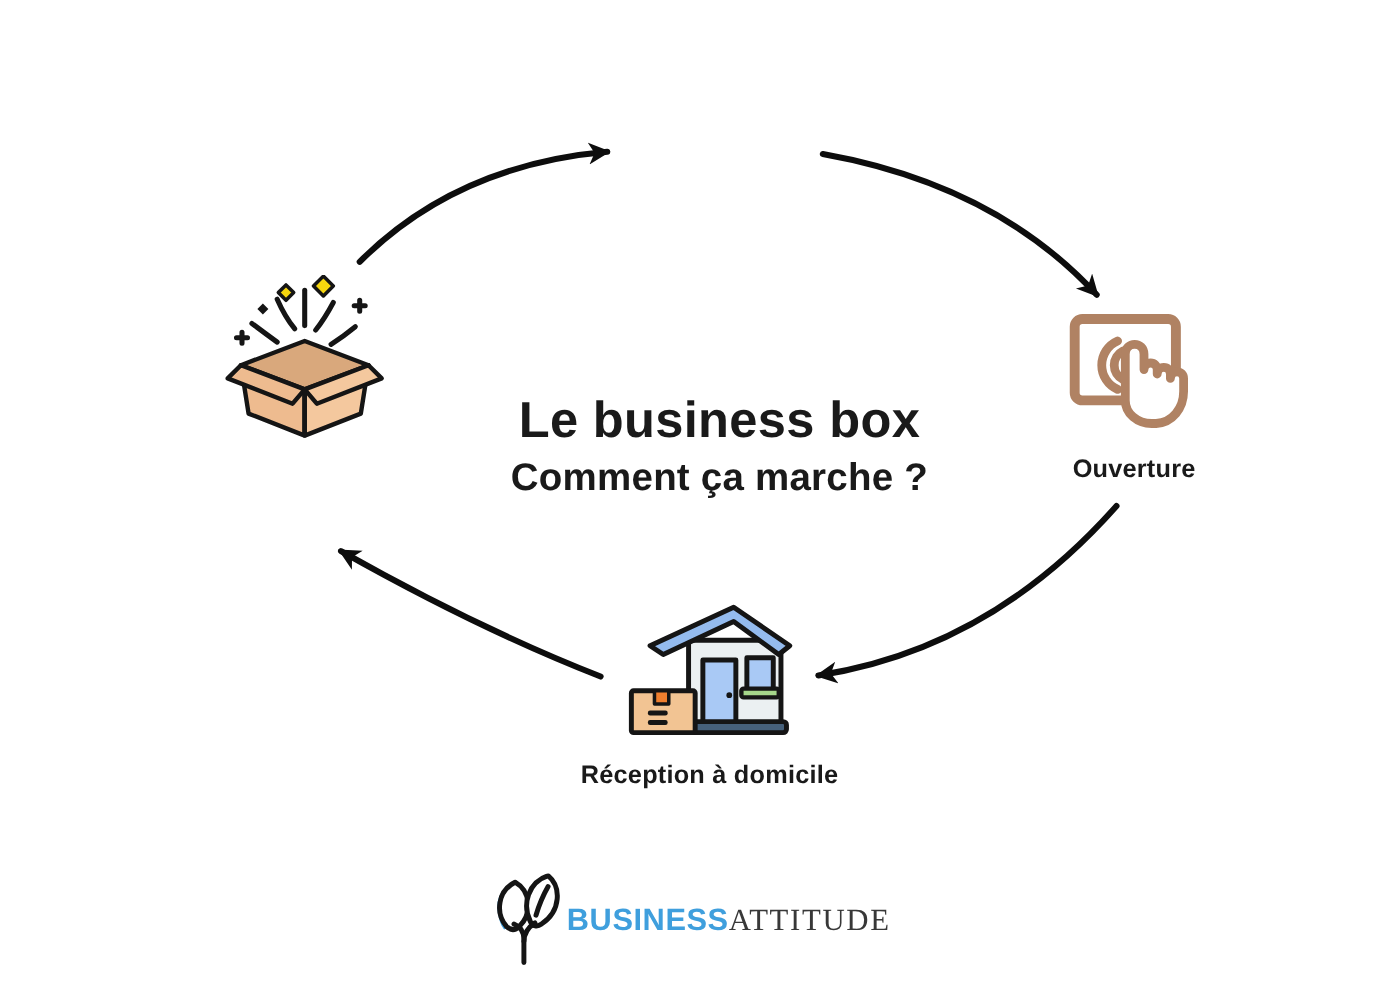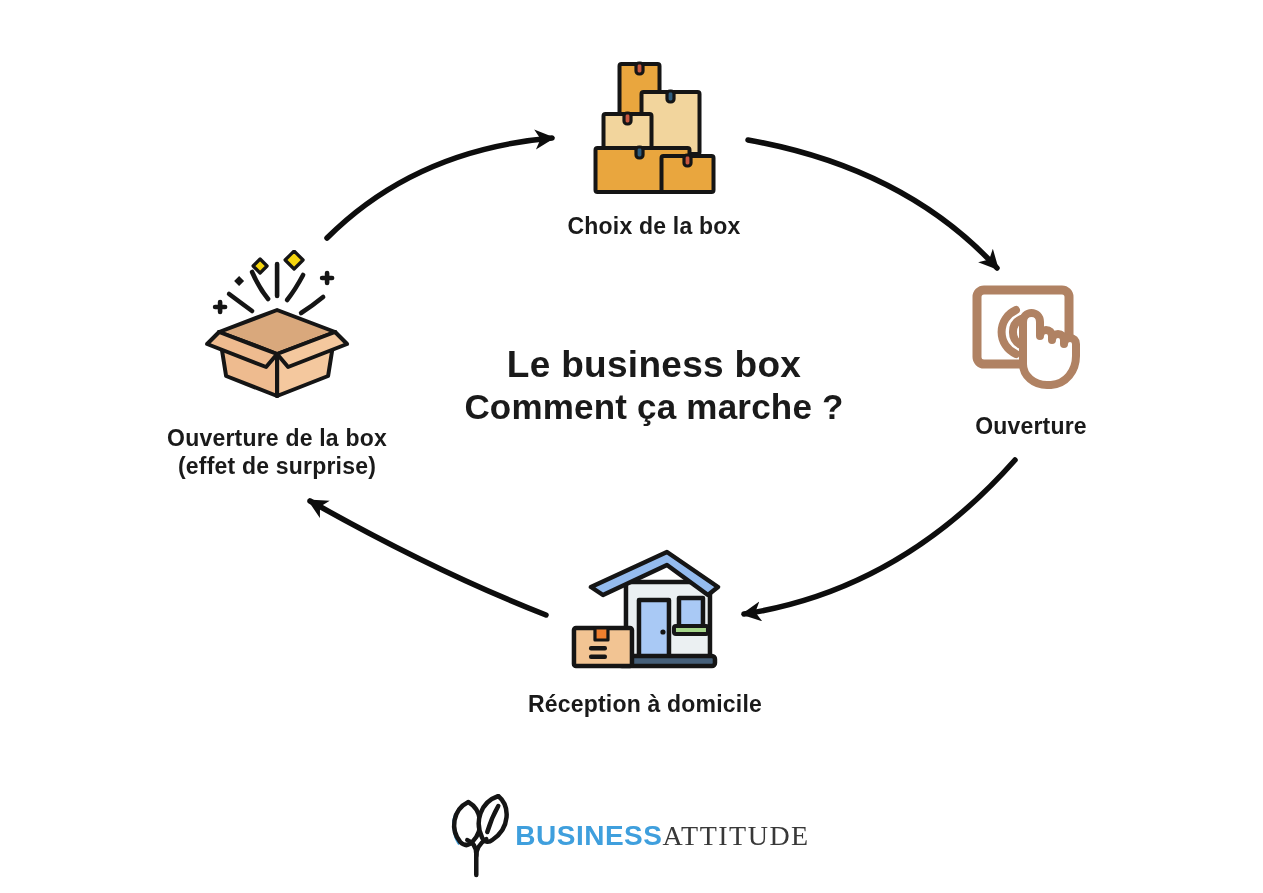--- a/index.html
+++ b/index.html
@@ -21,21 +21,21 @@
   }
   .step-choix{left:654px;top:58px;transform:translateX(-50%);gap:17px;}
   .step-abonnement{left:1031px;top:284px;transform:translateX(-50%);gap:16px;}
   .step-reception{left:645px;top:544px;transform:translateX(-50%);gap:20px;}
   .step-ouverture{left:277px;top:250px;transform:translateX(-50%);gap:26px;}
 
   .center-title{
     position:absolute;left:654px;top:343px;transform:translateX(-50%);
     text-align:center;color:var(--text);white-space:nowrap;
   }
-  .center-title h1{margin:0;font-size:37px;line-height:44px;font-weight:700;letter-spacing:.3px;}
+  .center-title h1{margin:16px;font-size:46px;line-height:44px;font-weight:700;letter-spacing:.3px;}
   .center-title h2{margin:5px 0 0 0;font-size:35px;line-height:30px;font-weight:700;letter-spacing:.2px;}
 
   .logo{
     position:absolute;left:628px;top:794px;transform:translateX(-50%);
     display:flex;align-items:center;gap:3px;
   }
   .logo-text{font-size:28px;white-space:nowrap;letter-spacing:.5px;}
   .logo-bold{color:var(--logo-blue);font-weight:700;}
   .logo-light{color:var(--logo-dark);font-weight:400;letter-spacing:1.5px;font-family:Liberation Serif, serif;}
 
@@ -67,40 +67,20 @@
       <marker id="ah" markerUnits="userSpaceOnUse" markerWidth="24" markerHeight="22" refX="17" refY="10" orient="auto">
         <path class="arrowhead" d="M0,0 L20,10 L0,20 L5.5,10 Z"></path>
       </marker>
     </defs>
     <path class="cycle-arrow" d="M 327 238 Q 415 150 552 138" marker-end="url(#ah)"></path>
     <path class="cycle-arrow" d="M 748 140 Q 905 168 997 268" marker-end="url(#ah)"></path>
     <path class="cycle-arrow" d="M 1015 460 Q 900 590 744 614" marker-end="url(#ah)"></path>
     <path class="cycle-arrow" d="M 546 615 Q 436 572 310 501" marker-end="url(#ah)"></path>
   </svg>
 
-  <div class="step step-choix">
-    <svg width="125" height="137" viewBox="0 0 125 137">
-
-      <rect class="f-orange s-out" x="28" y="6" width="40" height="56" rx="2"></rect>
-      <rect class="f-tabred s-thin" x="44.5" y="5" width="7" height="11" rx="3"></rect>
-
-      <rect class="f-tan s-out" x="50" y="34" width="58" height="62" rx="2"></rect>
-      <rect class="f-tabblue s-thin" x="75.5" y="33" width="7" height="11" rx="3"></rect>
-
-      <rect class="f-tan s-out" x="12" y="56" width="48" height="40" rx="2"></rect>
-      <rect class="f-tabred s-thin" x="32.5" y="55" width="7" height="11" rx="3"></rect>
-
-      <rect class="f-orange s-out" x="4" y="90" width="94" height="44" rx="2"></rect>
-      <rect class="f-tabblue s-thin" x="44.5" y="89" width="7" height="11" rx="3"></rect>
-
-      <rect class="f-orange s-out" x="70" y="98" width="52" height="36" rx="2"></rect>
-      <rect class="f-tabred s-thin" x="92.5" y="97" width="7" height="11" rx="3"></rect>
-    </svg>
-    <div class="step-label">Choix de la box</div>
-  </div>
 
   <div class="step step-abonnement">
     <svg width="120" height="112" viewBox="0 0 120 112">
       <rect class="touch-stroke" x="6" y="6" width="92" height="74" rx="7" stroke-width="9"></rect>
       <path class="touch-stroke" stroke-width="8" d="M 50 35 A 14.5 14.5 0 0 0 50 61"></path>
       <path class="touch-stroke" stroke-width="8" d="M 45 26 A 24 24 0 0 0 45 70"></path>
       <path class="hand" stroke-width="8" d="M 52 80 L 52 38
         C 52 32.5 56 29 60.5 29 C 65 29 69 32.5 69 38 L 69 52
         C 69 48.5 71.5 46 75 46 C 78.5 46 81 48.5 81 52 L 81 56
         C 81 52.5 83.5 50 87 50 C 90.5 50 93 52.5 93 56 L 93 60
@@ -149,24 +129,20 @@
 
       <polygon class="f-obl s-out" points="17,82 75,104 75,146 24,126"></polygon>
       <polygon class="f-obm s-out" points="75,104 133,82 126,126 75,146"></polygon>
 
       <polygon class="f-obd s-out" points="75,60 133,82 75,104 17,82"></polygon>
 
       <polygon class="f-obl s-out" points="17,82 75,104 64,117 5,94"></polygon>
       <polygon class="f-obm s-out" points="75,104 133,82 145,94 86,117"></polygon>
       <line class="s-out" x1="75" y1="104" x2="75" y2="146" fill="none"></line>
     </svg>
-    <div class="step-label">
-      <div>Ouverture de la box</div>
-      <div>(effet de surprise)</div>
-    </div>
   </div>
 
   <div class="center-title">
     <h1>Le business box</h1>
     <h2>Comment ça marche ?</h2>
   </div>
 
   <div class="logo">
     <svg width="66" height="84" viewBox="0 0 66 84">
       <path class="leaf-blue" d="M 6 34 C 4 18 15 8 27 12 C 30 28 26 44 12 51 C 8 46 7 40 6 34 Z"></path>

